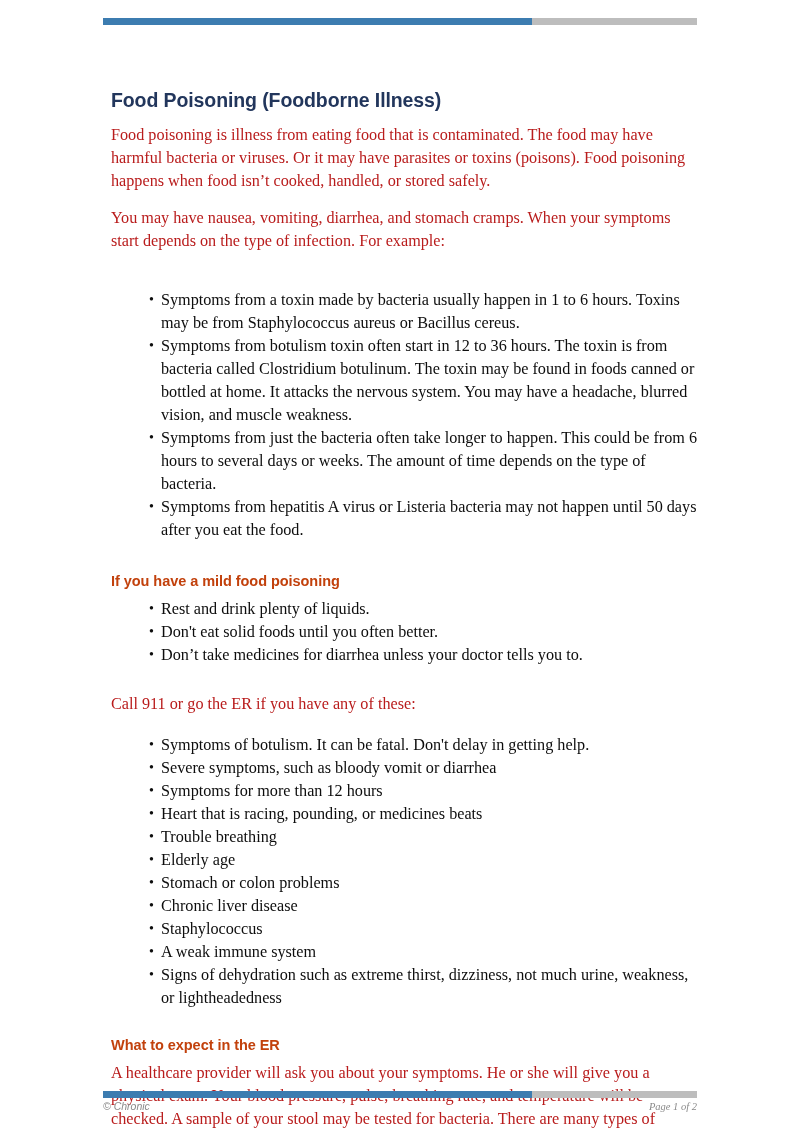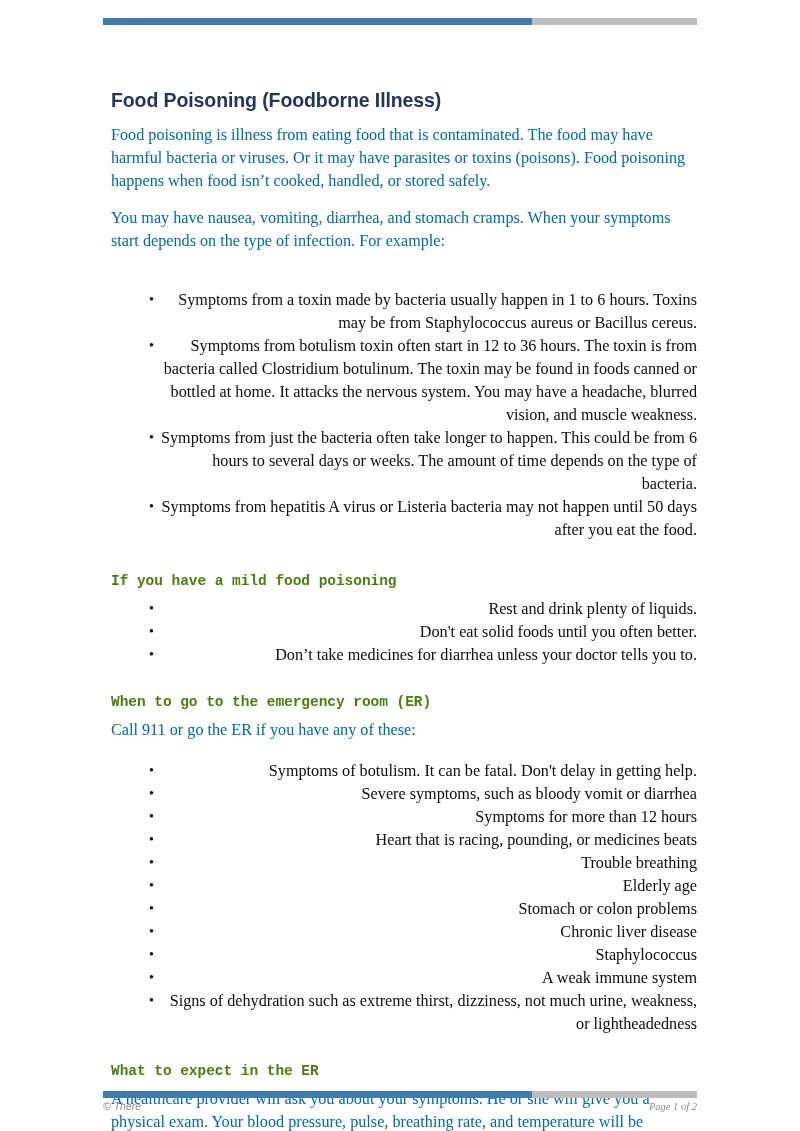--- a/index.html
+++ b/index.html
@@ -57,42 +57,41 @@
     font-family: "Liberation Sans", "DejaVu Sans", sans-serif;
     font-size: 19.5px;
     font-weight: bold;
     color: #22365c;
     margin: 0 0 12px 0;
     letter-spacing: -0.1px;
     line-height: 1.25;
   }
 
   h2.section-title {
-    font-family: Liberation Mono, monospace;
+    font-family: Liberation Sans, sans-serif;
     font-size: 14.5px;
     font-weight: bold;
-    color: #4d7c0f;
+    color: #c2410c;
     margin: 0 0 7px 0;
     letter-spacing: -0.05px;
     line-height: 1.3;
   }
 
   p.body-text {
     font-size: 16.2px;
     line-height: 1.42;
     margin: 0 0 14px 0;
-    color: #0369a1;
+    color: #b91c1c;
   }
   p.body-text:last-child { margin-bottom: 0; }
 
   ul.bullets {
     margin: 0;
     padding: 0 0 0 38px;
     list-style: none;
-    text-align: right;
   }
   ul.bullets > li {
     position: relative;
     font-size: 16.2px;
     line-height: 1.42;
     padding-left: 12px;
     margin: 0;
     color: #0d0d0d;
   }
   ul.bullets > li::before {
@@ -157,21 +156,20 @@
 
     <h2 class="section-title">If you have a mild food poisoning</h2>
     <ul class="bullets">
       <li>Rest and drink plenty of liquids.</li>
       <li>Don't eat solid foods until you often better.</li>
       <li>Don’t take medicines for diarrhea unless your doctor tells you to.</li>
     </ul>
 
     <div class="gap-section"></div>
 
-    <h2 class="section-title">When to go to the emergency room (ER)</h2>
     <p class="body-text" style="margin-bottom:18px">Call 911 or go the ER if you have any of these:</p>
     <ul class="bullets">
       <li>Symptoms of botulism. It can be fatal. Don't delay in getting help.</li>
       <li>Severe symptoms, such as bloody vomit or diarrhea</li>
       <li>Symptoms for more than 12 hours</li>
       <li>Heart that is racing, pounding, or medicines beats</li>
       <li>Trouble breathing</li>
       <li>Elderly age</li>
       <li>Stomach or colon problems</li>
       <li>Chronic liver disease</li>
@@ -186,17 +184,17 @@
     <p class="body-text">A healthcare provider will ask you about your symptoms. He or she will give you a physical exam. Your blood pressure, pulse, breathing rate, and temperature will be checked. A sample of your stool may be tested for bacteria. There are many types of foodborne diseases, so treatment will depend on your symptoms. You’ll likely be given fluids through a vein in your arm (IV). This helps replace water and minerals lost with</p>
 
   </div>
 
   <div class="rule bottom">
     <div class="seg-blue" style="width:72.2%"></div>
     <div class="seg-gray"></div>
   </div>
 
   <div class="footer">
-    <span class="copyright">© There</span>
+    <span class="copyright">© Chronic</span>
     <span class="page-num">Page 1 of 2</span>
   </div>
 
 </div>
 
 </body></html>

